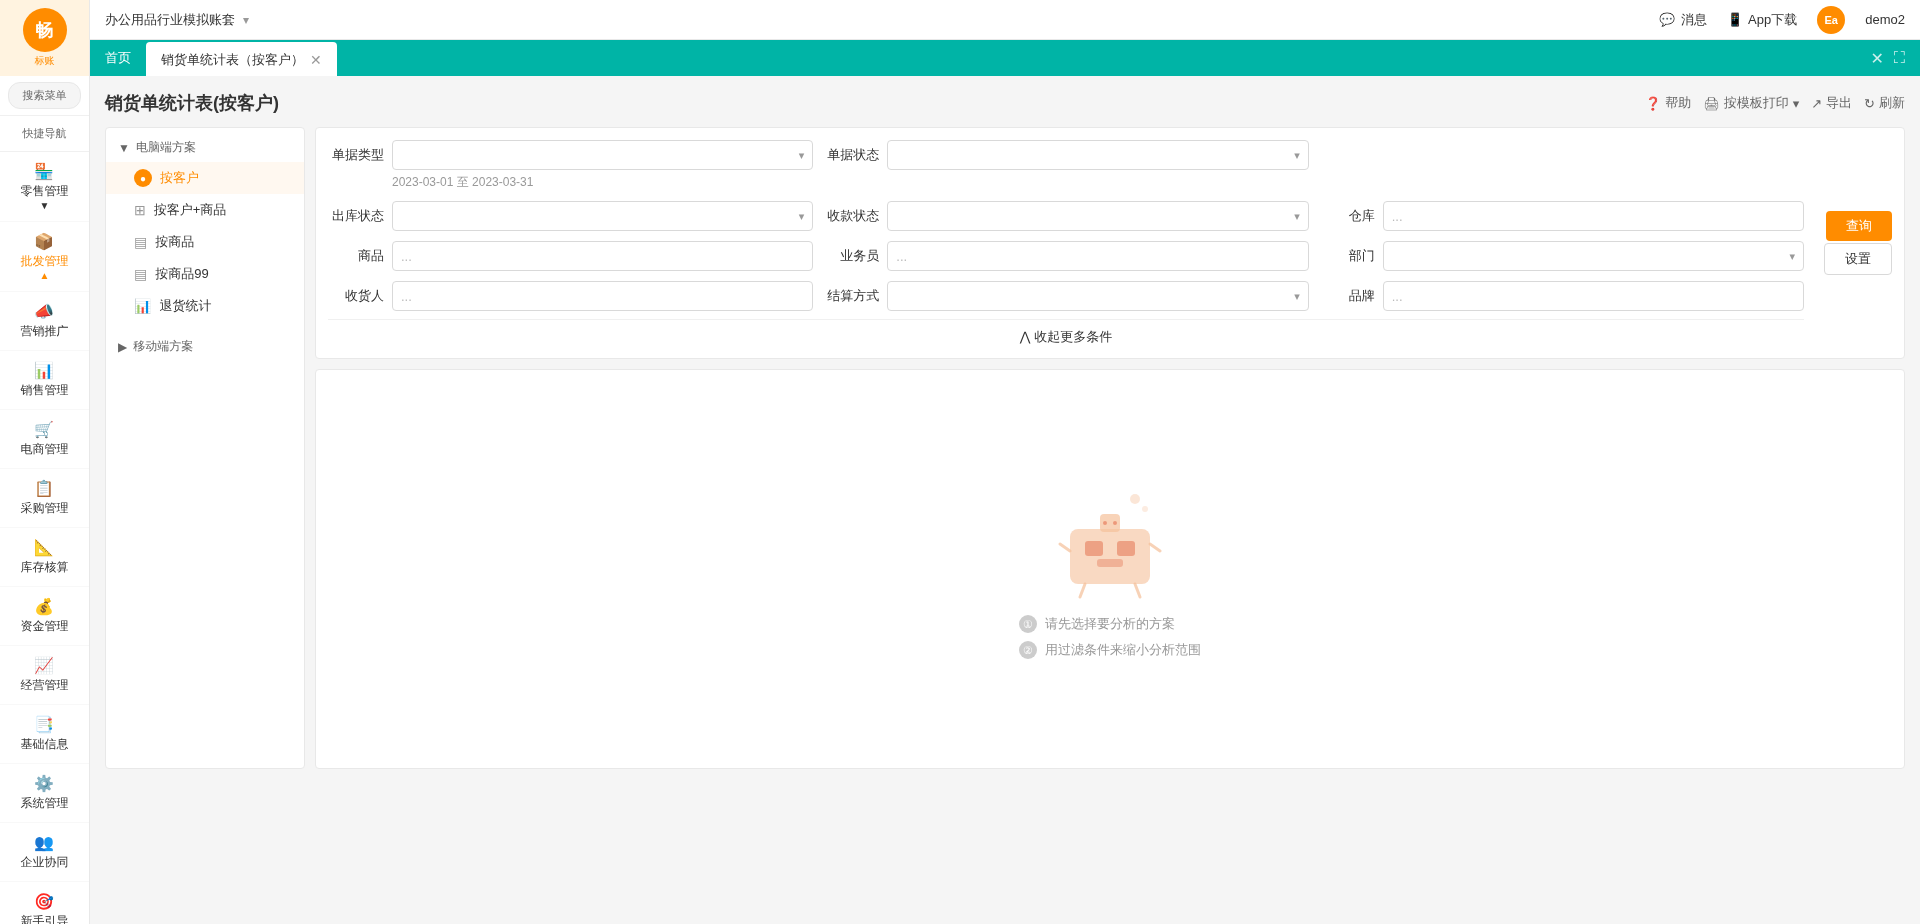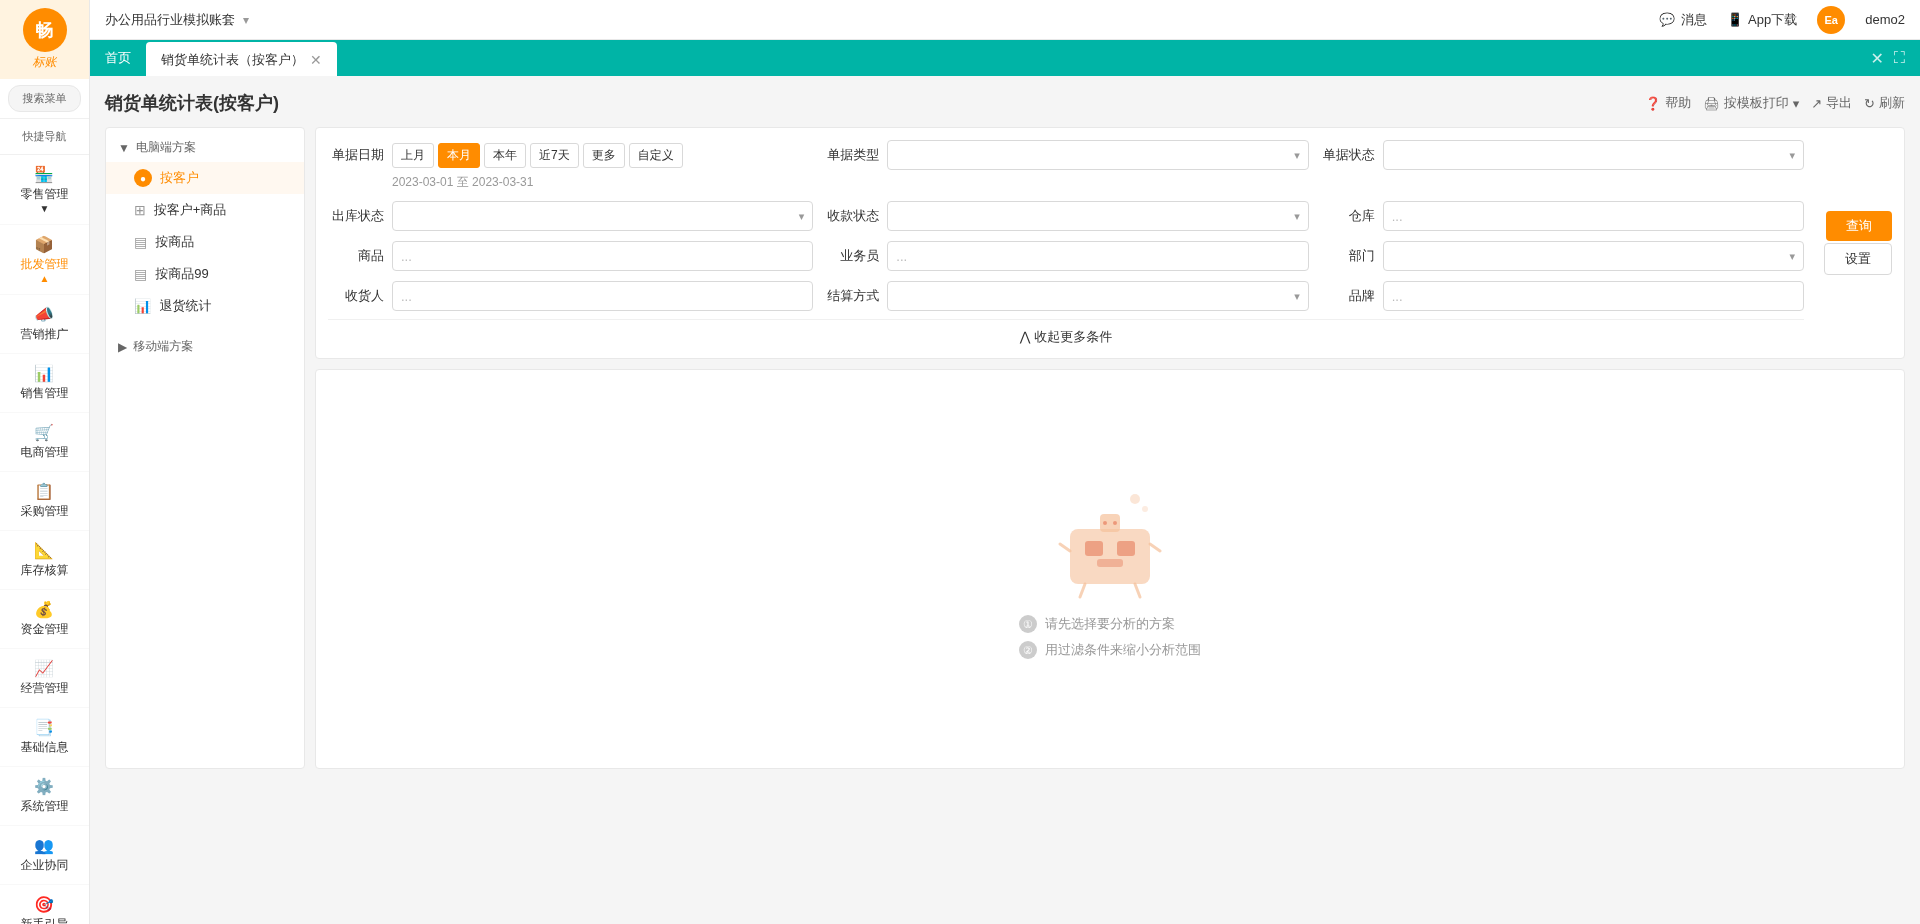--- a/index.html
+++ b/index.html
@@ -2,21 +2,21 @@
 <html><head>
   <meta charset="utf-8">
   <style>
     * { margin: 0; padding: 0; box-sizing: border-box; }
     body { font-family: 'Microsoft YaHei', Arial, sans-serif; font-size: 13px; background: #f5f5f5; color: #333; width: 1920px; height: 924px; overflow: hidden; display: flex; }
 
     
     .sidebar { width: 90px; background: #fff; display: flex; flex-direction: column; align-items: center; border-right: 1px solid #e8e8e8; height: 924px; flex-shrink: 0; }
     .sidebar-logo { width: 100%; padding: 8px 5px; display: flex; flex-direction: column; align-items: center; background: #fff3e0; }
     .sidebar-logo .logo-icon { width: 44px; height: 44px; background: #ff8c00; border-radius: 50%; display: flex; align-items: center; justify-content: center; color: white; font-size: 18px; font-weight: bold; }
-    .sidebar-logo .logo-text { font-size: 12px; color: #ff8c00; margin-top: 2px; font-style: italic; }
+    .sidebar-logo .logo-text { font-size: 10px; color: #ff8c00; margin-top: 2px; }
     .sidebar-search { width: 100%; padding: 6px 8px; background: #fff; border-bottom: 1px solid #f0f0f0; }
     .sidebar-search .search-btn { width: 100%; padding: 5px; background: #f5f5f5; border: 1px solid #e8e8e8; border-radius: 12px; text-align: center; font-size: 11px; color: #666; cursor: pointer; }
     .sidebar-nav { width: 100%; padding: 5px 0; border-bottom: 1px solid #f0f0f0; }
     .sidebar-nav .nav-btn { width: 100%; padding: 5px; text-align: center; font-size: 11px; color: #666; cursor: pointer; }
     .sidebar-menu { width: 100%; flex: 1; overflow-y: auto; }
     .sidebar-menu-item { width: 100%; padding: 10px 5px; text-align: center; font-size: 12px; color: #333; cursor: pointer; display: flex; flex-direction: column; align-items: center; border-bottom: 1px solid #f8f8f8; }
     .sidebar-menu-item.active { color: #ff8c00; }
     .sidebar-menu-item .item-icon { font-size: 16px; margin-bottom: 2px; }
     .sidebar-menu-item .arrow { font-size: 10px; }
 
@@ -283,33 +283,20 @@
           </div>
         </div>
       </div>
 
       <div class="right-area">
 
         <div class="full-filter">
 
           <div class="filter-grid">
 
-            <div class="fg-item">
-              <span class="fg-label">单据日期</span>
-              <div class="date-row">
-                <div class="date-shortcuts">
-                  <span class="btn">上月</span>
-                  <span class="btn active">本月</span>
-                  <span class="btn">本年</span>
-                  <span class="btn">近7天</span>
-                  <span class="btn">更多</span>
-                  <span class="btn">自定义</span>
-                </div>
-              </div>
-            </div>
 
             <div class="fg-item">
               <span class="fg-label">单据类型</span>
               <div class="fg-control">
                 <span class="placeholder"></span>
                 <span class="arrow-icon">▾</span>
               </div>
             </div>
 
             <div class="fg-item">

